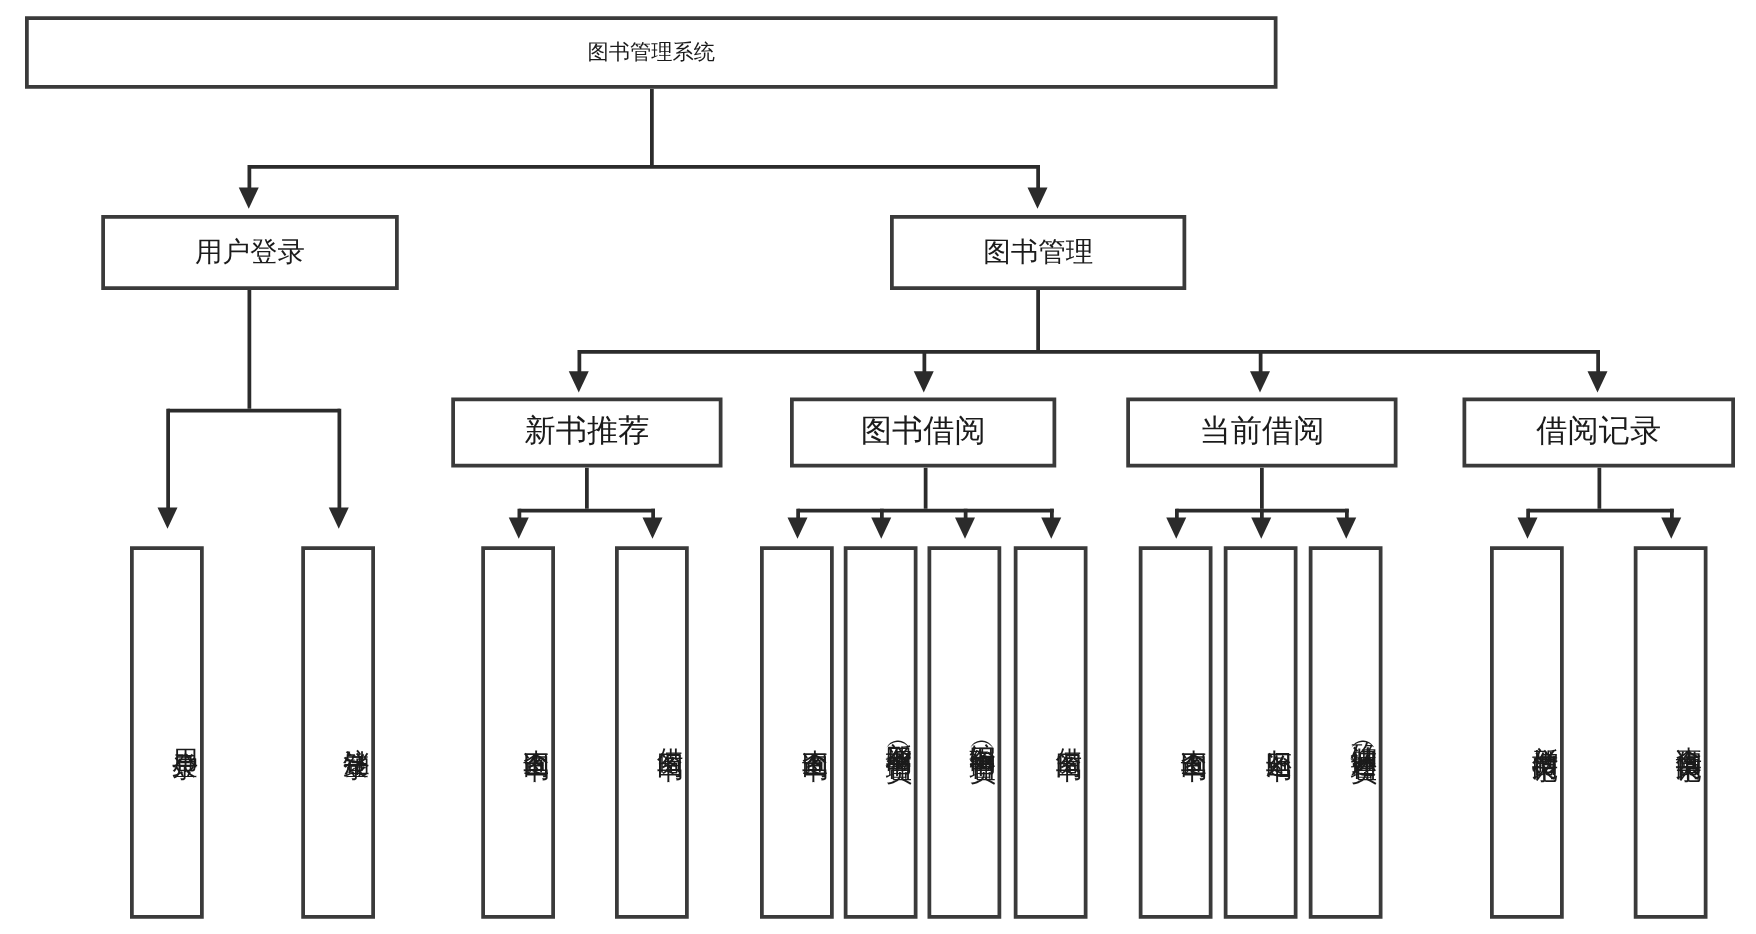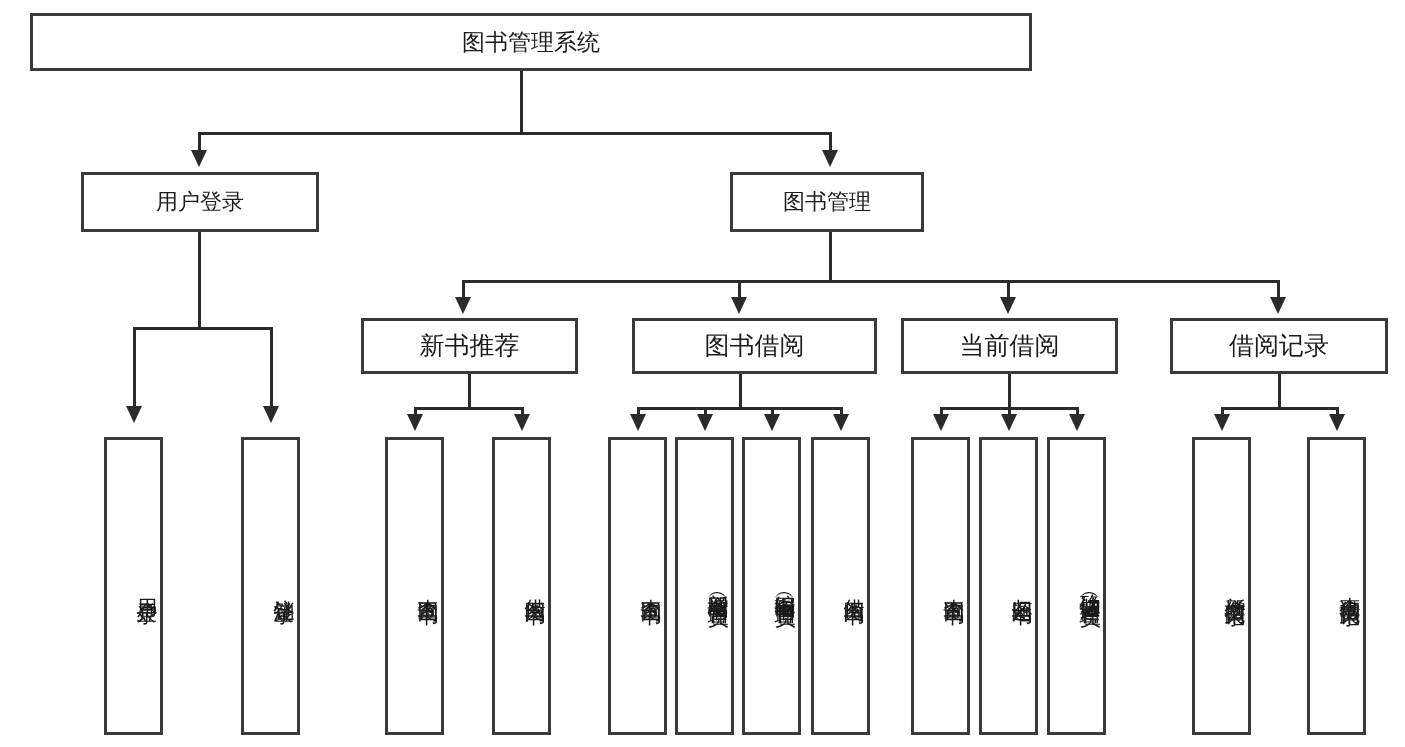--- a/index.html
+++ b/index.html
@@ -26,22 +26,21 @@
     background: #ffffff;
     color: #1b1b1b;
     display: flex;
     align-items: center;
     justify-content: center;
     text-align: center;
     line-height: 1.25;
     z-index: 3;
   }
   .box.root {
-    font-size: 23px;
-    margin-left: 10px;
+    font-size: 17px;
   }
   .box.level2 {
     font-size: 22px;
   }
   .box.level3 {
     font-size: 25px;
   }
   .box.leaf {
     font-size: 21px;
     writing-mode: vertical-rl;
@@ -101,21 +100,21 @@
 
   <div class="vline" style="left:198px; top:132px; height:22px;"></div>
   <div class="arrow" style="left:191px; top:150px;"></div>
   <div class="vline" style="left:829px; top:132px; height:22px;"></div>
   <div class="arrow" style="left:822px; top:150px;"></div>
 
   <div class="box level2" style="left:81px; top:172px; width:238px; height:60px;">
     <span>用户登录</span>
   </div>
 
-  <div class="box level2" style="left:730px; top:172px; width:194px; height:60px;">
+  <div class="box level2" style="left:712px; top:172px; width:237px; height:60px;">
     <span>图书管理</span>
   </div>
 
   <div class="vline" style="left:198px; top:232px; height:95px;"></div>
   <div class="hline" style="left:134px; top:327px; width:138px;"></div>
   <div class="vline" style="left:133px; top:327px; height:83px;"></div>
   <div class="arrow" style="left:126px; top:406px;"></div>
   <div class="vline" style="left:270px; top:327px; height:83px;"></div>
   <div class="arrow" style="left:263px; top:406px;"></div>
 
@@ -126,21 +125,21 @@
   <div class="vline" style="left:738px; top:280px; height:20px;"></div>
   <div class="arrow" style="left:731px; top:297px;"></div>
   <div class="vline" style="left:1007px; top:280px; height:20px;"></div>
   <div class="arrow" style="left:1000px; top:297px;"></div>
   <div class="vline" style="left:1277px; top:280px; height:20px;"></div>
   <div class="arrow" style="left:1270px; top:297px;"></div>
 
   <div class="box level3" style="left:361px; top:318px; width:217px; height:56px;">
     <span>新书推荐</span>
   </div>
-  <div class="box level3" style="left:632px; top:318px; width:245px; height:56px;">
+  <div class="box level3" style="left:632px; top:318px; width:213px; height:56px;">
     <span>图书借阅</span>
   </div>
   <div class="box level3" style="left:1170px; top:318px; width:218px; height:56px;">
     <span>借阅记录</span>
   </div>
   <div class="box level3" style="left:901px; top:318px; width:217px; height:56px;">
     <span>当前借阅</span>
   </div>
 
   <div class="vline" style="left:468px; top:374px; height:33px;"></div>

